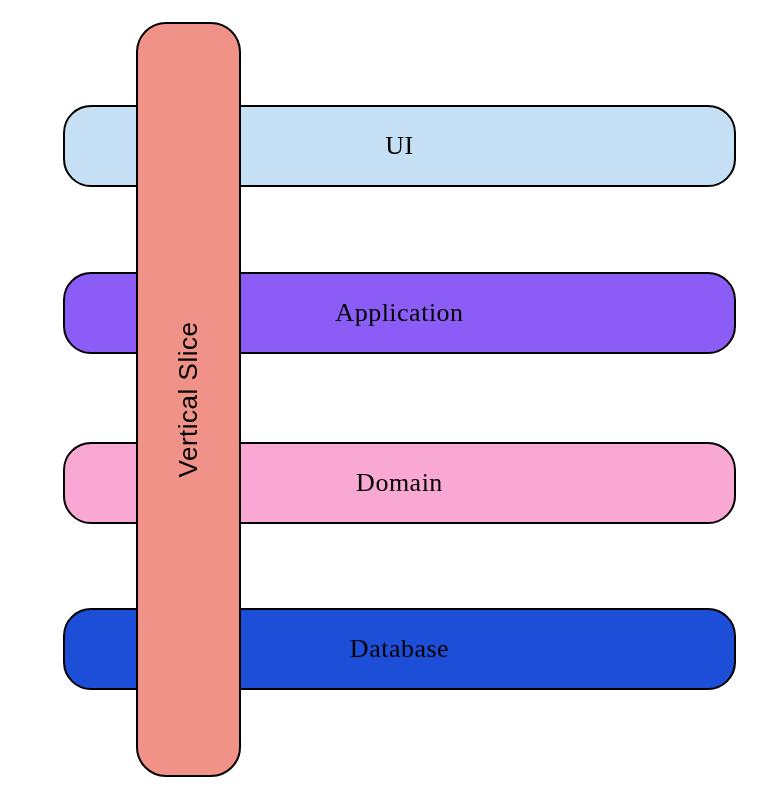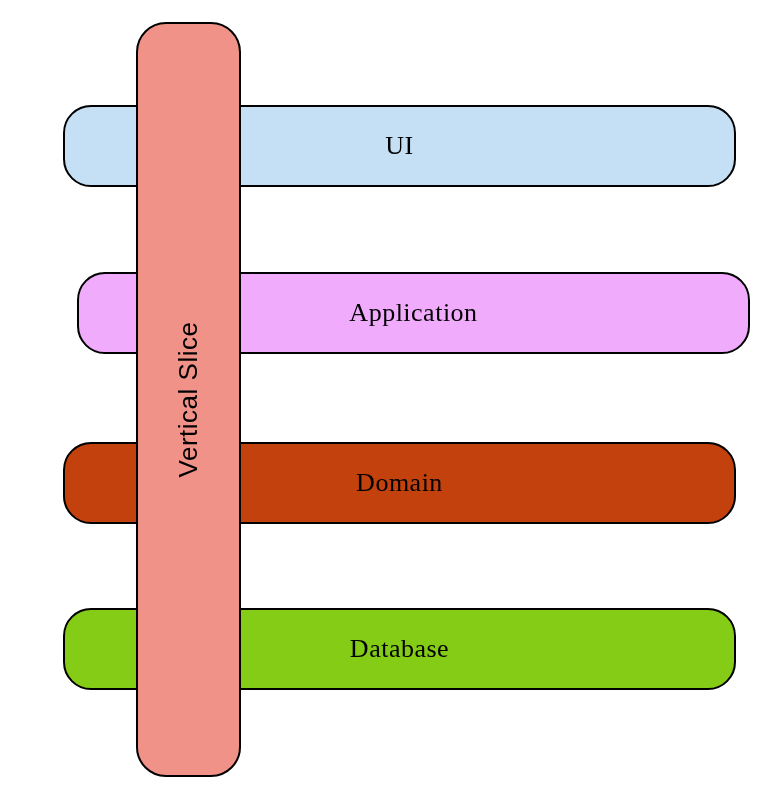--- a/index.html
+++ b/index.html
@@ -58,29 +58,29 @@
 </style>
 </head>
 <body style="background: rgb(255, 255, 255);">
 
 <div class="canvas">
   <div id="layers">
     <div class="layer-bar" style="top: 105px; background: rgb(197, 224, 245);">
       <span class="layer-label">UI</span>
     </div>
 
-    <div class="layer-bar" style="top: 272px; background: #f0abfc; margin-left: 14px;">
+    <div class="layer-bar" style="top: 272px; background: #8b5cf6;">
       <span class="layer-label">Application</span>
     </div>
 
-    <div class="layer-bar" style="top: 442px; background: #c2410c;">
+    <div class="layer-bar" style="top: 442px; background: #f9a8d4;">
       <span class="layer-label">Domain</span>
     </div>
 
-    <div class="layer-bar" style="top: 608px; background: #84cc16;">
+    <div class="layer-bar" style="top: 608px; background: #1d4ed8;">
       <span class="layer-label">Database</span>
     </div>
   </div>
 
   <div class="vertical-slice" style="background: rgb(240, 146, 135);">
     <span class="vertical-slice-label">Vertical Slice</span>
   </div>
 </div>
 
 </body></html>

